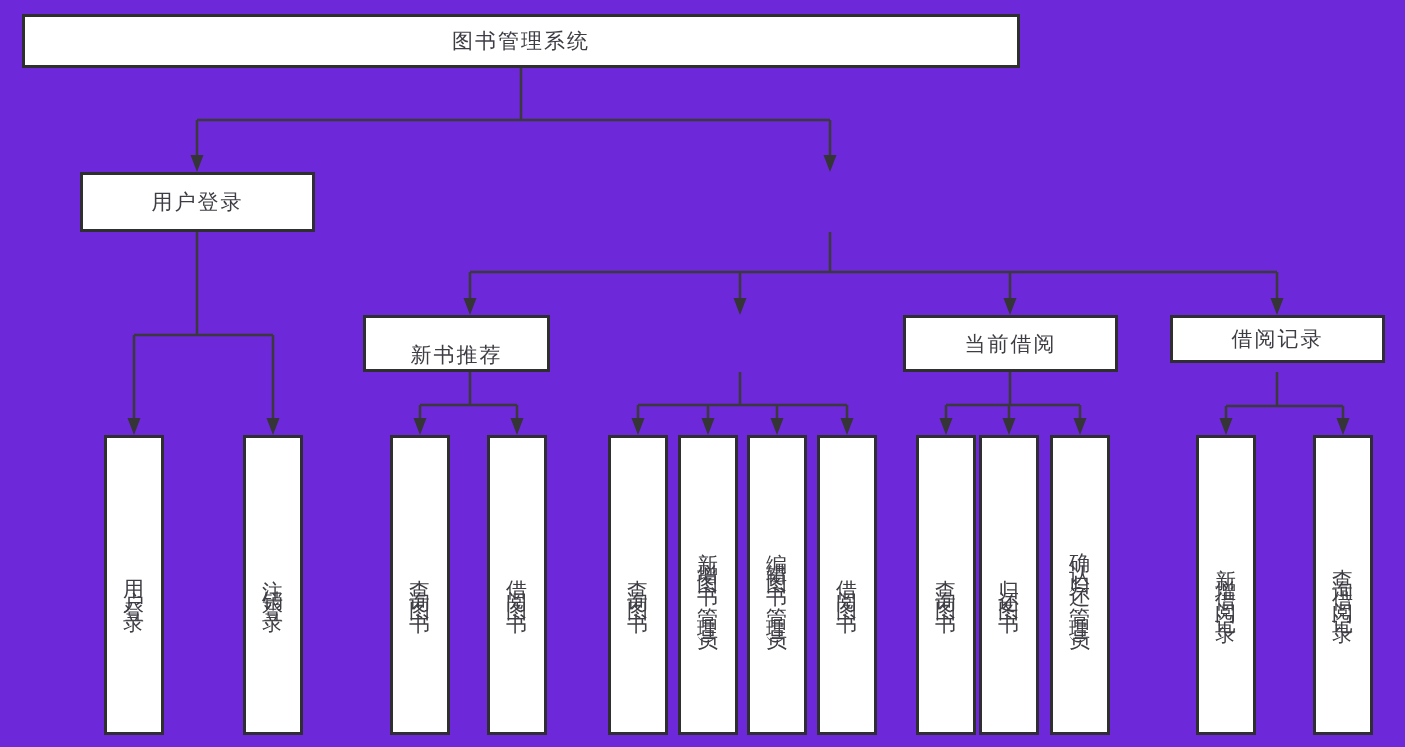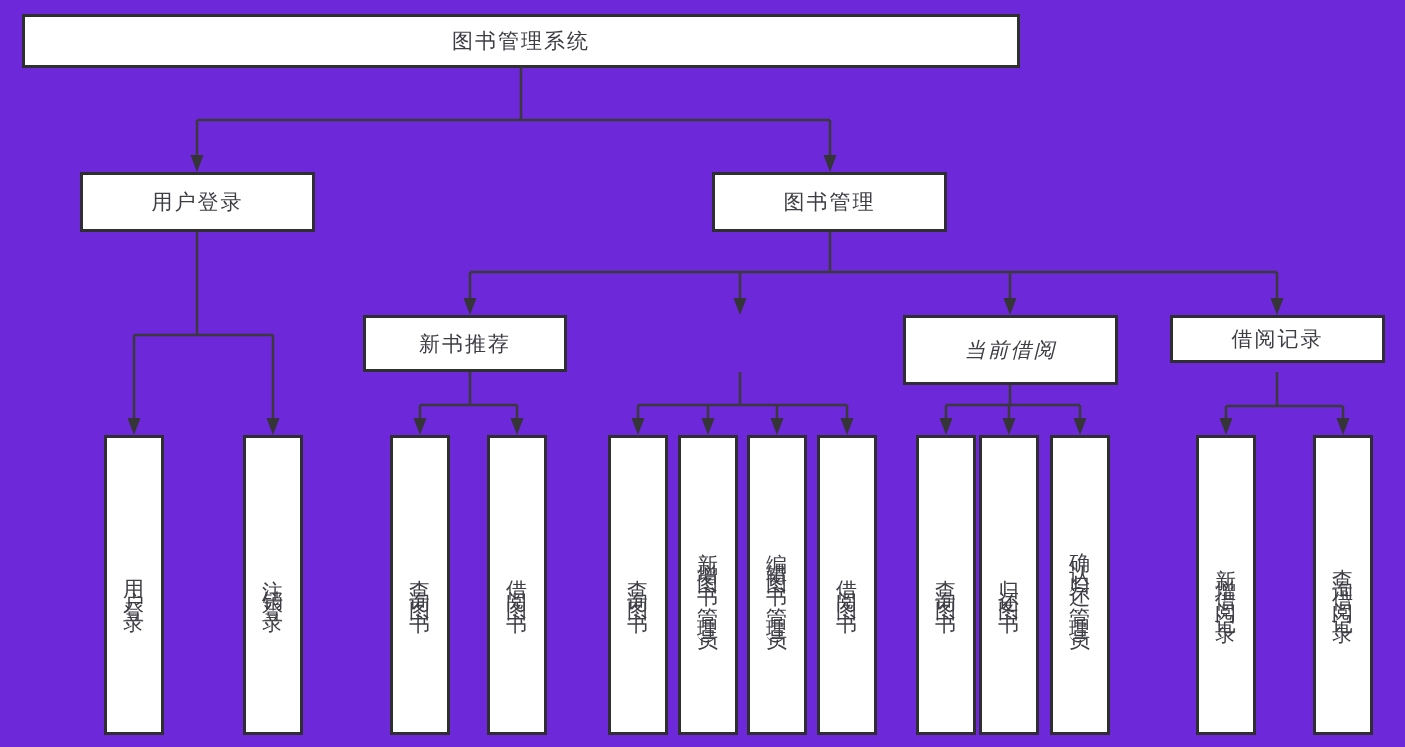--- a/index.html
+++ b/index.html
@@ -107,28 +107,25 @@
     <polygon points="1336.5,418 1349.5,418 1343,435"></polygon>
   </svg>
 
   <div class="node h" style="left:22px; top:14px; width:998px; height:54px;">
     <span>图书管理系统</span>
   </div>
 
   <div class="node h" style="left:80px; top:172px; width:235px; height:60px;">
     <span>用户登录</span>
   </div>
-  <div class="node h" style="left:712px; top:172px; width:235px; height:60px;">
-    <span>图书管理</span>
-  </div>
 
-  <div class="node h" style="left:363px; top:315px; width:204px; height:57px;">
+  <div class="node h" style="left:363px; top:315px; width:187px; height:57px;align-items:flex-end;">
     <span>新书推荐</span>
   </div>
-  <div class="node h" style="left:903px; top:315px; width:215px; height:70px;font-style:italic;">
+  <div class="node h" style="left:903px; top:315px; width:215px; height:57px;">
     <span>当前借阅</span>
   </div>
   <div class="node h" style="left:1170px; top:315px; width:215px; height:48px;">
     <span>借阅记录</span>
   </div>
 
   <div class="node v" style="left:104px; top:435px; width:60px; height:300px;">
     <span class="vtext">用户登录</span>
   </div>
   <div class="node v" style="left:243px; top:435px; width:60px; height:300px;">

